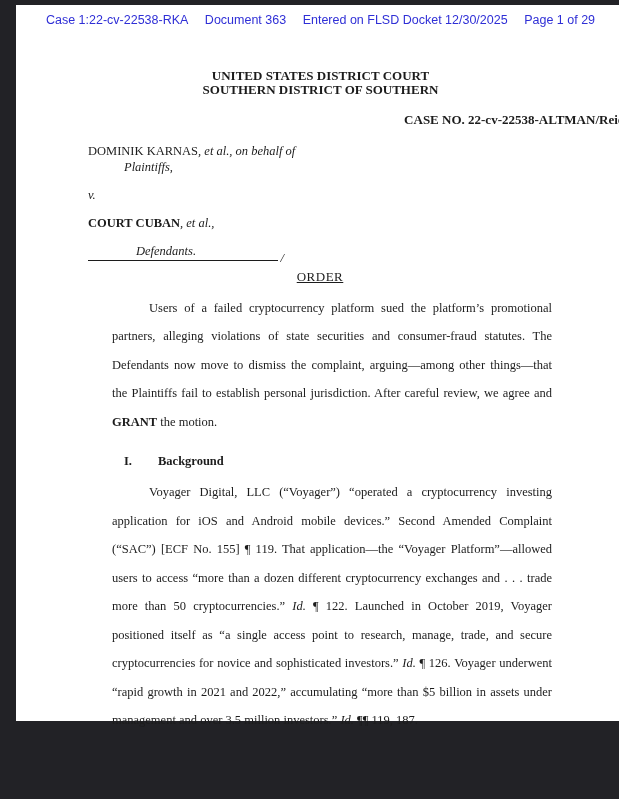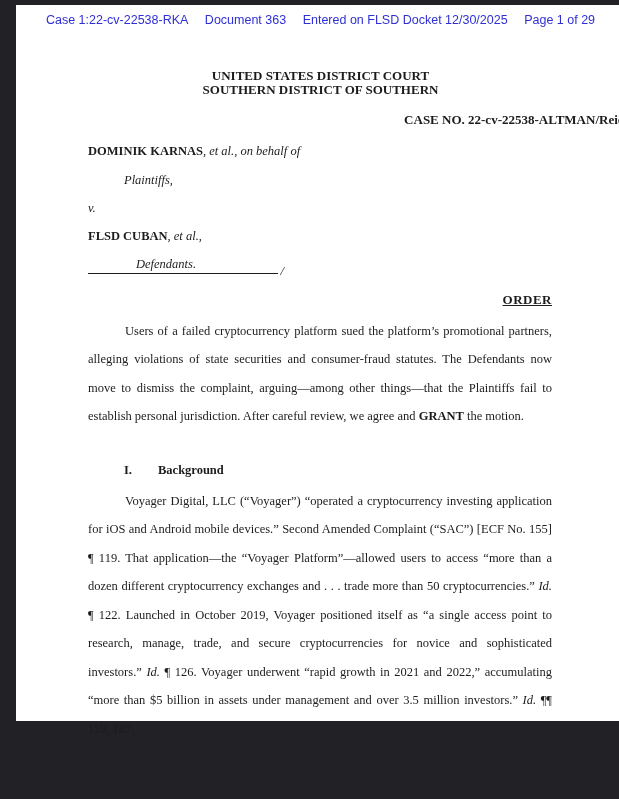--- a/index.html
+++ b/index.html
@@ -48,22 +48,22 @@
   }
 
   .doc-body {
     width:464px;
     margin-left:72px;
     font-size:12.5px;
   }
 
   .caption { margin-top:16px; }
   .cap-line1, .cap-line2 { line-height:15.5px; font-style:italic; }
-  .cap-line1 .party-name { font-style:normal; font-weight:bold; }
-  .cap-plaintiffs { margin-top:13px; margin-left:36px; font-style:italic; }
+  .cap-line1 .party-name { font-style:normal; font-weight:normal; }
+  .cap-plaintiffs { margin-left:36px; font-style:italic; }
   .cap-versus { margin-top:13px; font-style:italic; }
   .cap-defendant { margin-top:13px; }
   .cap-defendant .party-name { font-weight:bold; }
   .cap-defendant .party-rest { font-style:italic; }
   .cap-defendants { margin-top:13px; margin-left:48px; font-style:italic; }
   .cap-separator {
     margin-top:1px;
     width:190px;
     border-bottom:1px solid #1c1c1c;
     text-align:right;
@@ -71,47 +71,48 @@
     line-height:12px;
     padding-right:0;
     position:relative;
   }
   .cap-separator .slash {
     position:absolute; right:-6px; bottom:-4px;
     font-style:italic;
   }
 
   .order-heading {
-    margin-top:18px;
-    text-align:right;
-    font-weight:bold;
+    margin-top:8px;
+    text-align:center;
+    font-weight:normal;
     font-size:13px;
     letter-spacing:0.5px;
   }
   .order-heading span { text-decoration:underline; }
 
   .para {
     margin-top:9px;
     text-align:justify;
     text-indent:37px;
     line-height:28.5px;
     font-size:12.5px;
+    margin-left:24px;
   }
   .para .b { font-weight:bold; }
   .para .i { font-style:italic; }
 
   .facts-heading {
     margin-top:7px;
     text-align:center;
     font-weight:bold;
     font-variant:small-caps;
     font-size:13.5px;
   }
   .section-heading {
-    margin-top:32px;
+    margin-top:18px;
     margin-left:36px;
     font-weight:bold;
   }
   .section-heading .sec-no { display:inline-block; width:34px; }
 </style>
 </head>
 <body>
 
 <div class="frame"></div>
 
@@ -130,21 +131,21 @@
   </div>
 
   <div class="case-no">CASE NO. 22-cv-22538-ALTMAN/Reid</div>
 
   <div class="doc-body">
 
     <div class="caption">
       <div class="cap-line1"><span class="party-name">DOMINIK KARNAS</span><span>, et al., on behalf of</span></div>
       <div class="cap-plaintiffs">Plaintiffs,</div>
       <div class="cap-versus">v.</div>
-      <div class="cap-defendant"><span class="party-name">FLSD CUBAN</span><span class="party-rest">, et al.,</span></div>
+      <div class="cap-defendant"><span class="party-name">COURT CUBAN</span><span class="party-rest">, et al.,</span></div>
       <div class="cap-defendants">Defendants.</div>
       <div class="cap-separator">
           <span class="slash">/</span>
         </div>
     </div>
 
     <div class="order-heading"><span>ORDER</span></div>
 
     <div class="para"><span>Users of a failed cryptocurrency platform sued the platform’s promotional partners, alleging violations of state securities and consumer-fraud statutes. The Defendants now move to dismiss the complaint, arguing—among other things—that the Plaintiffs fail to establish personal jurisdiction. After careful review, we agree and </span><span class="b">GRANT</span><span> the motion.</span></div>
 

